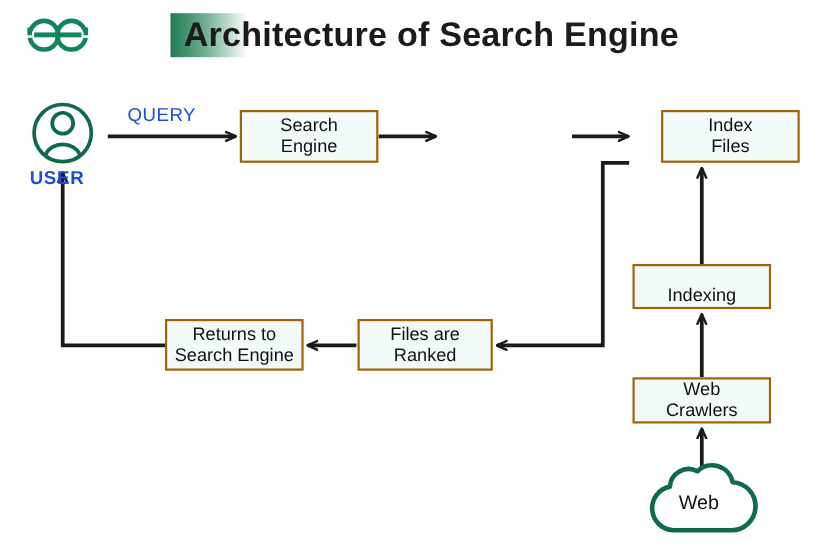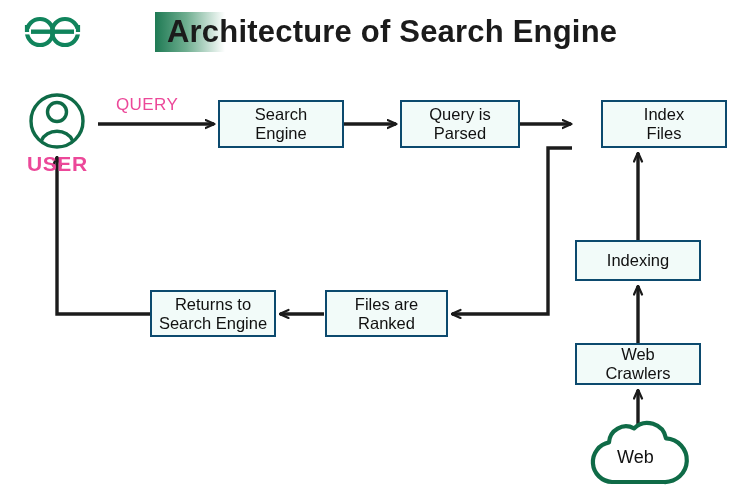--- a/index.html
+++ b/index.html
@@ -68,60 +68,60 @@
     left: 0;
     top: 0;
     width: 748px;
     height: 500px;
   }
 
   
   .node {
     position: absolute;
     box-sizing: border-box;
-    border: 2px solid #0c4a6e;
+    border: 2px solid #a16207;
     background: #f2fbf9;
     color: #111111;
     font-size: 16.5px;
     line-height: 19px;
     text-align: center;
     display: flex;
     align-items: center;
     justify-content: center;
     white-space: pre-line;
     font-family: "Liberation Sans", sans-serif;
   }
 
   .node-label { pointer-events: none; }
 
   #node-search-engine { left: 218px; top: 100px; width: 126px; height: 48px; }
   #node-query-parsed  { left: 400px; top: 100px; width: 120px; height: 48px; }
   #node-index-files   { left: 575px; top: 100px; width: 126px; height: 48px; margin-left: 26px; }
-  #node-indexing      { left: 575px; top: 240px; width: 126px; height: 41px; }
+  #node-indexing      { left: 575px; top: 240px; width: 126px; height: 41px; align-items: flex-end; }
   #node-web-crawlers  { left: 575px; top: 343px; width: 126px; height: 42px; }
   #node-returns       { left: 150px; top: 290px; width: 126px; height: 47px; justify-content: center; }
   #node-files-ranked  { left: 325px; top: 290px; width: 123px; height: 47px; }
 
   
   .plain-label {
     position: absolute;
-    color: #ec4899;
+    color: #1d4ed8;
     font-family: "Liberation Sans", sans-serif;
     white-space: nowrap;
   }
   #label-query {
     left: 116px;
     top: 95px;
     font-size: 17px;
     letter-spacing: 0.4px;
   }
   #label-user {
     left: 27px;
     top: 152px;
-    font-size: 21px;
+    font-size: 17px;
     font-weight: 700;
     letter-spacing: 0.6px;
   }
   #label-web {
     left: 617px;
     top: 447px;
     font-size: 18px;
     color: #111111;
   }
 </style>
@@ -193,24 +193,20 @@
                a19,19 0 0 1 32,10
                a17.5,17.5 0 0 1 -2,43.6 Z" fill="#ffffff" stroke="#0f6b47" stroke-width="4.2" stroke-linejoin="round"></path>
     </g>
   </svg>
 
   <div class="node" id="node-search-engine">
     <span class="node-label">Search
 Engine</span>
   </div>
 
-  <div class="node" id="node-query-parsed">
-    <span class="node-label">Query is
-Parsed</span>
-  </div>
 
   <div class="node" id="node-index-files">
     <span class="node-label">Index
 Files</span>
   </div>
 
   <div class="node" id="node-indexing">
     <span class="node-label">Indexing</span>
   </div>
 

